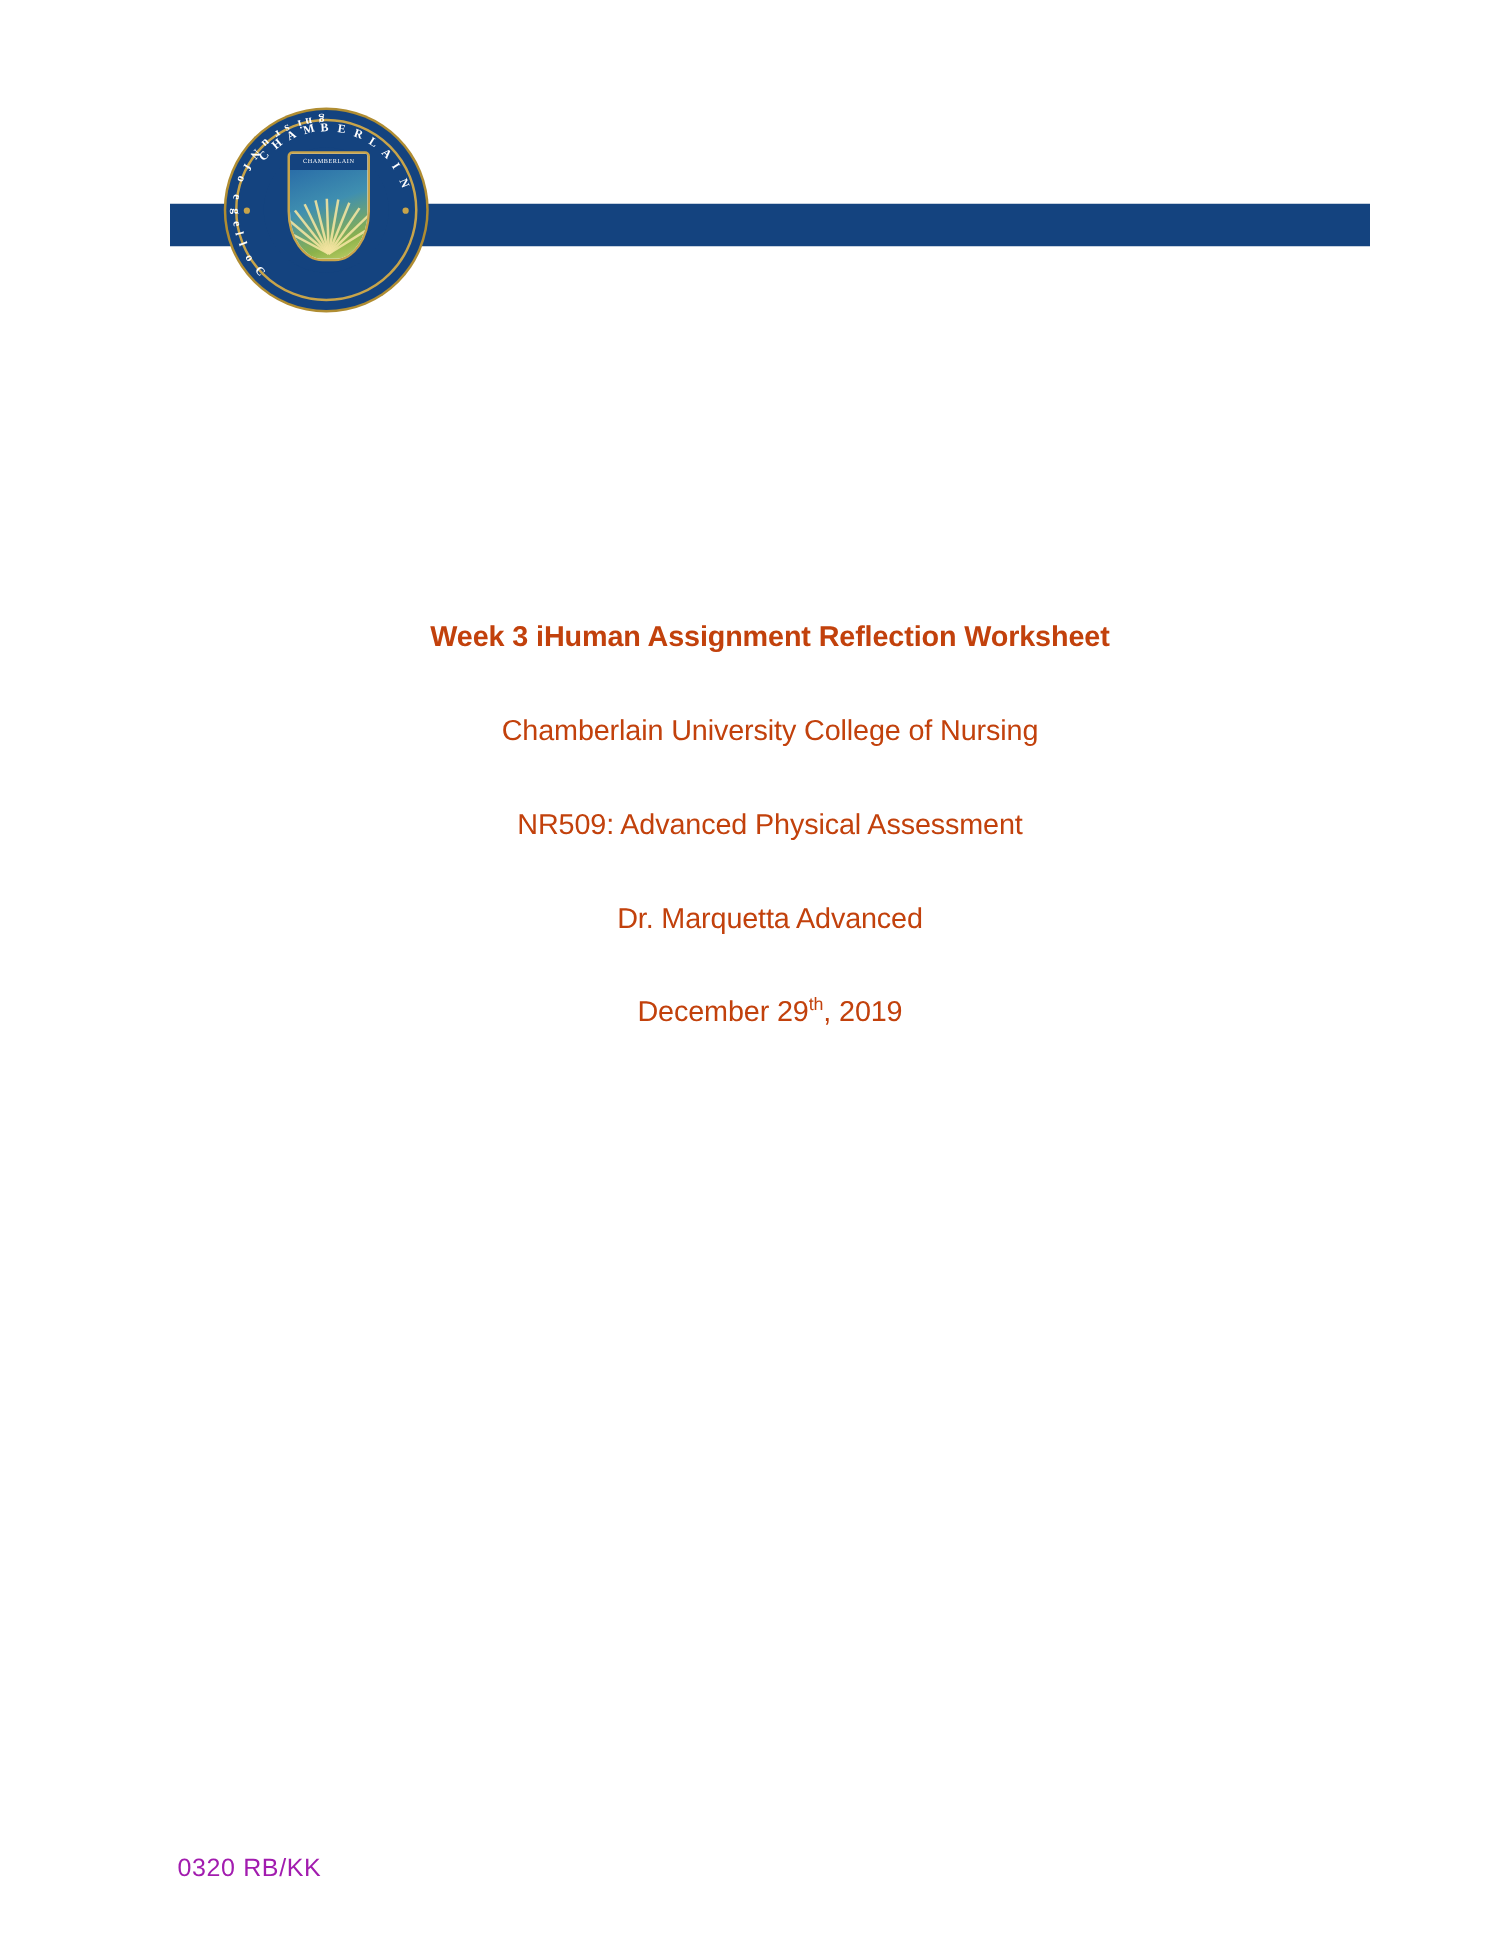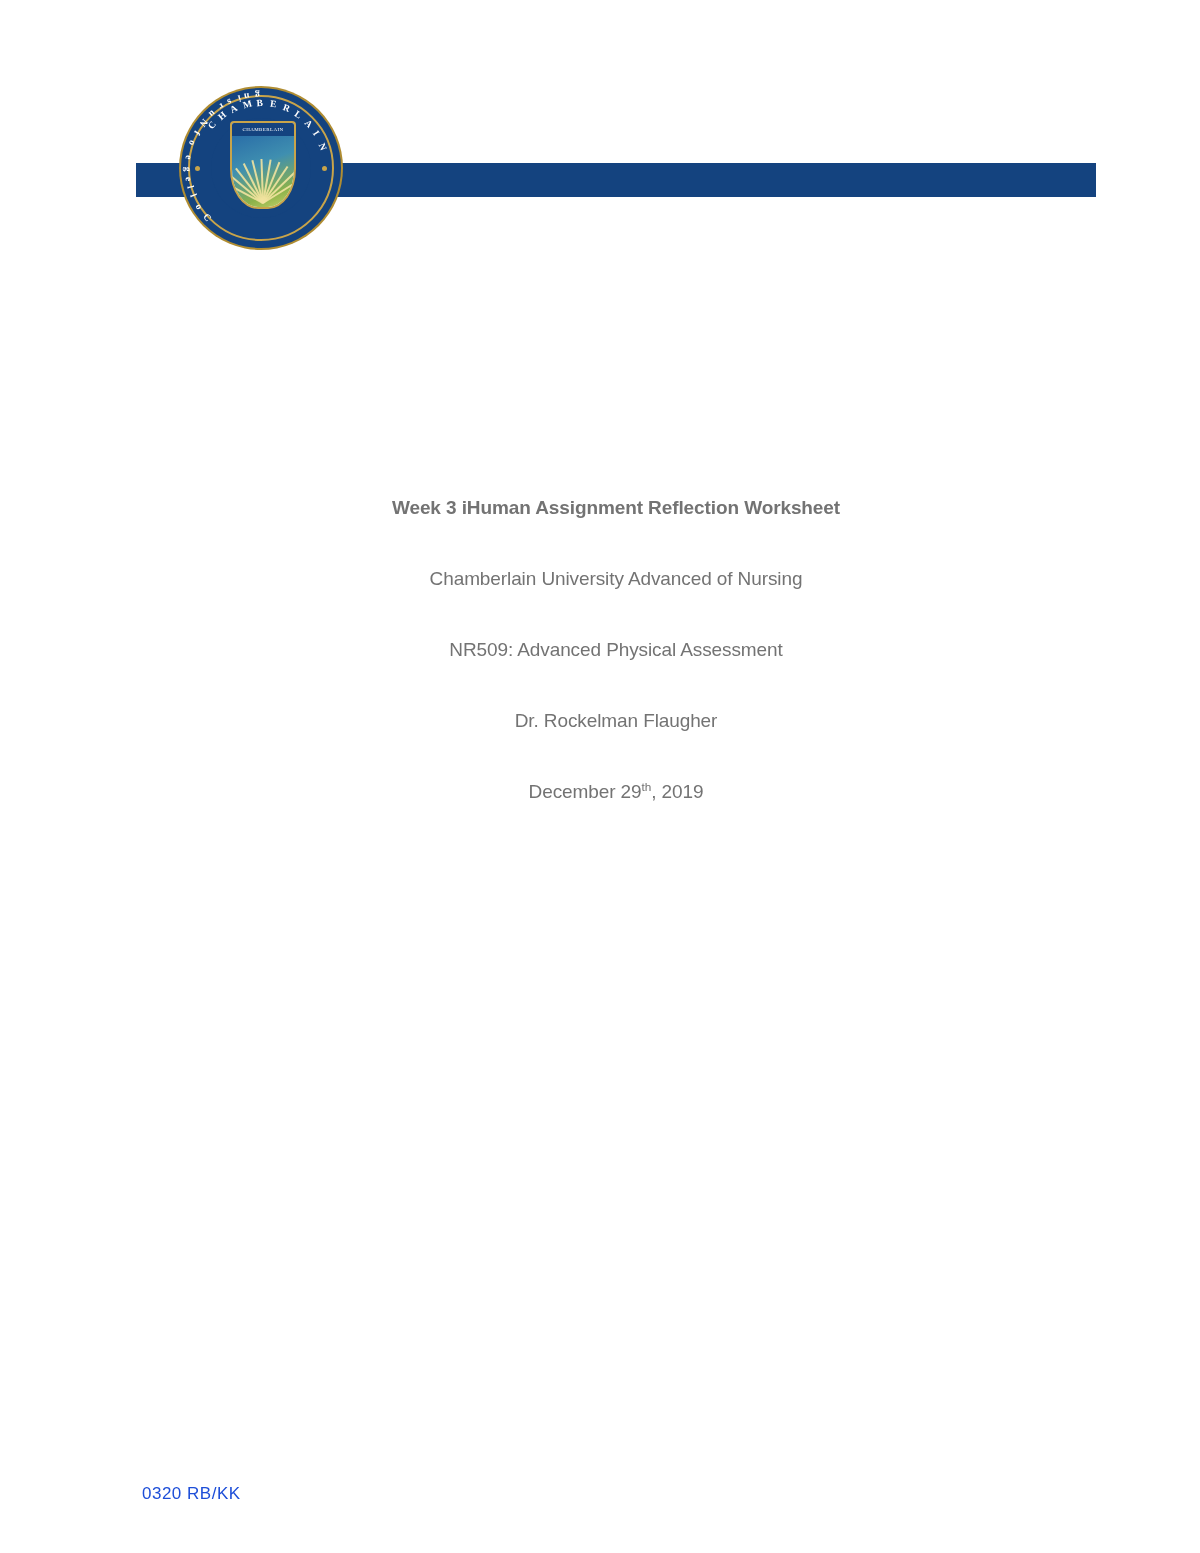--- a/index.html
+++ b/index.html
@@ -138,23 +138,23 @@
 
   
   .title-block {
     position: absolute;
     left: 136px;
     top: 498px;
     width: 960px;
     text-align: center;
   }
   .title-line {
-    font-size: 19px;
+    font-size: 23px;
     line-height: 1;
-    color: #737373;
+    color: #c2410c;
     margin: 0 0 52px 0;
     font-family: "Liberation Sans", sans-serif;
     letter-spacing: -0.1px;
   }
   .title-line.bold {
     font-weight: bold;
   }
   .title-line:last-child {
     margin-bottom: 0;
   }
@@ -163,22 +163,22 @@
     vertical-align: super;
     line-height: 0;
   }
 
   
   .footer {
     position: absolute;
     left: 142px;
     top: 1484px;
     font-family: "Liberation Sans", sans-serif;
-    font-size: 17px;
-    color: #1d4ed8;
+    font-size: 20px;
+    color: #a21caf;
     letter-spacing: 0.5px;
     text-align: center;
   }
 </style>
 </head>
 <body>
 
 <div class="page">
 
   <div class="header-band"></div>
@@ -234,21 +234,21 @@
           <i style="transform: rotate(34deg);"></i>
           <i style="transform: rotate(46deg);"></i>
           <i style="transform: rotate(58deg);"></i>
         </div>
       </div>
     </div>
   </div>
 
   <div class="title-block">
     <p class="title-line bold">Week 3 iHuman Assignment Reflection Worksheet</p>
-    <p class="title-line">Chamberlain University Advanced of Nursing</p>
+    <p class="title-line">Chamberlain University College of Nursing</p>
     <p class="title-line">NR509: Advanced Physical Assessment</p>
-    <p class="title-line">Dr. Rockelman Flaugher</p>
+    <p class="title-line">Dr. Marquetta Advanced</p>
     <p class="title-line"><span>December 29</span><sup>th</sup><span>, 2019</span></p>
   </div>
 
   <div class="footer">0320 RB/KK</div>
 
 </div>
 
 </body></html>

